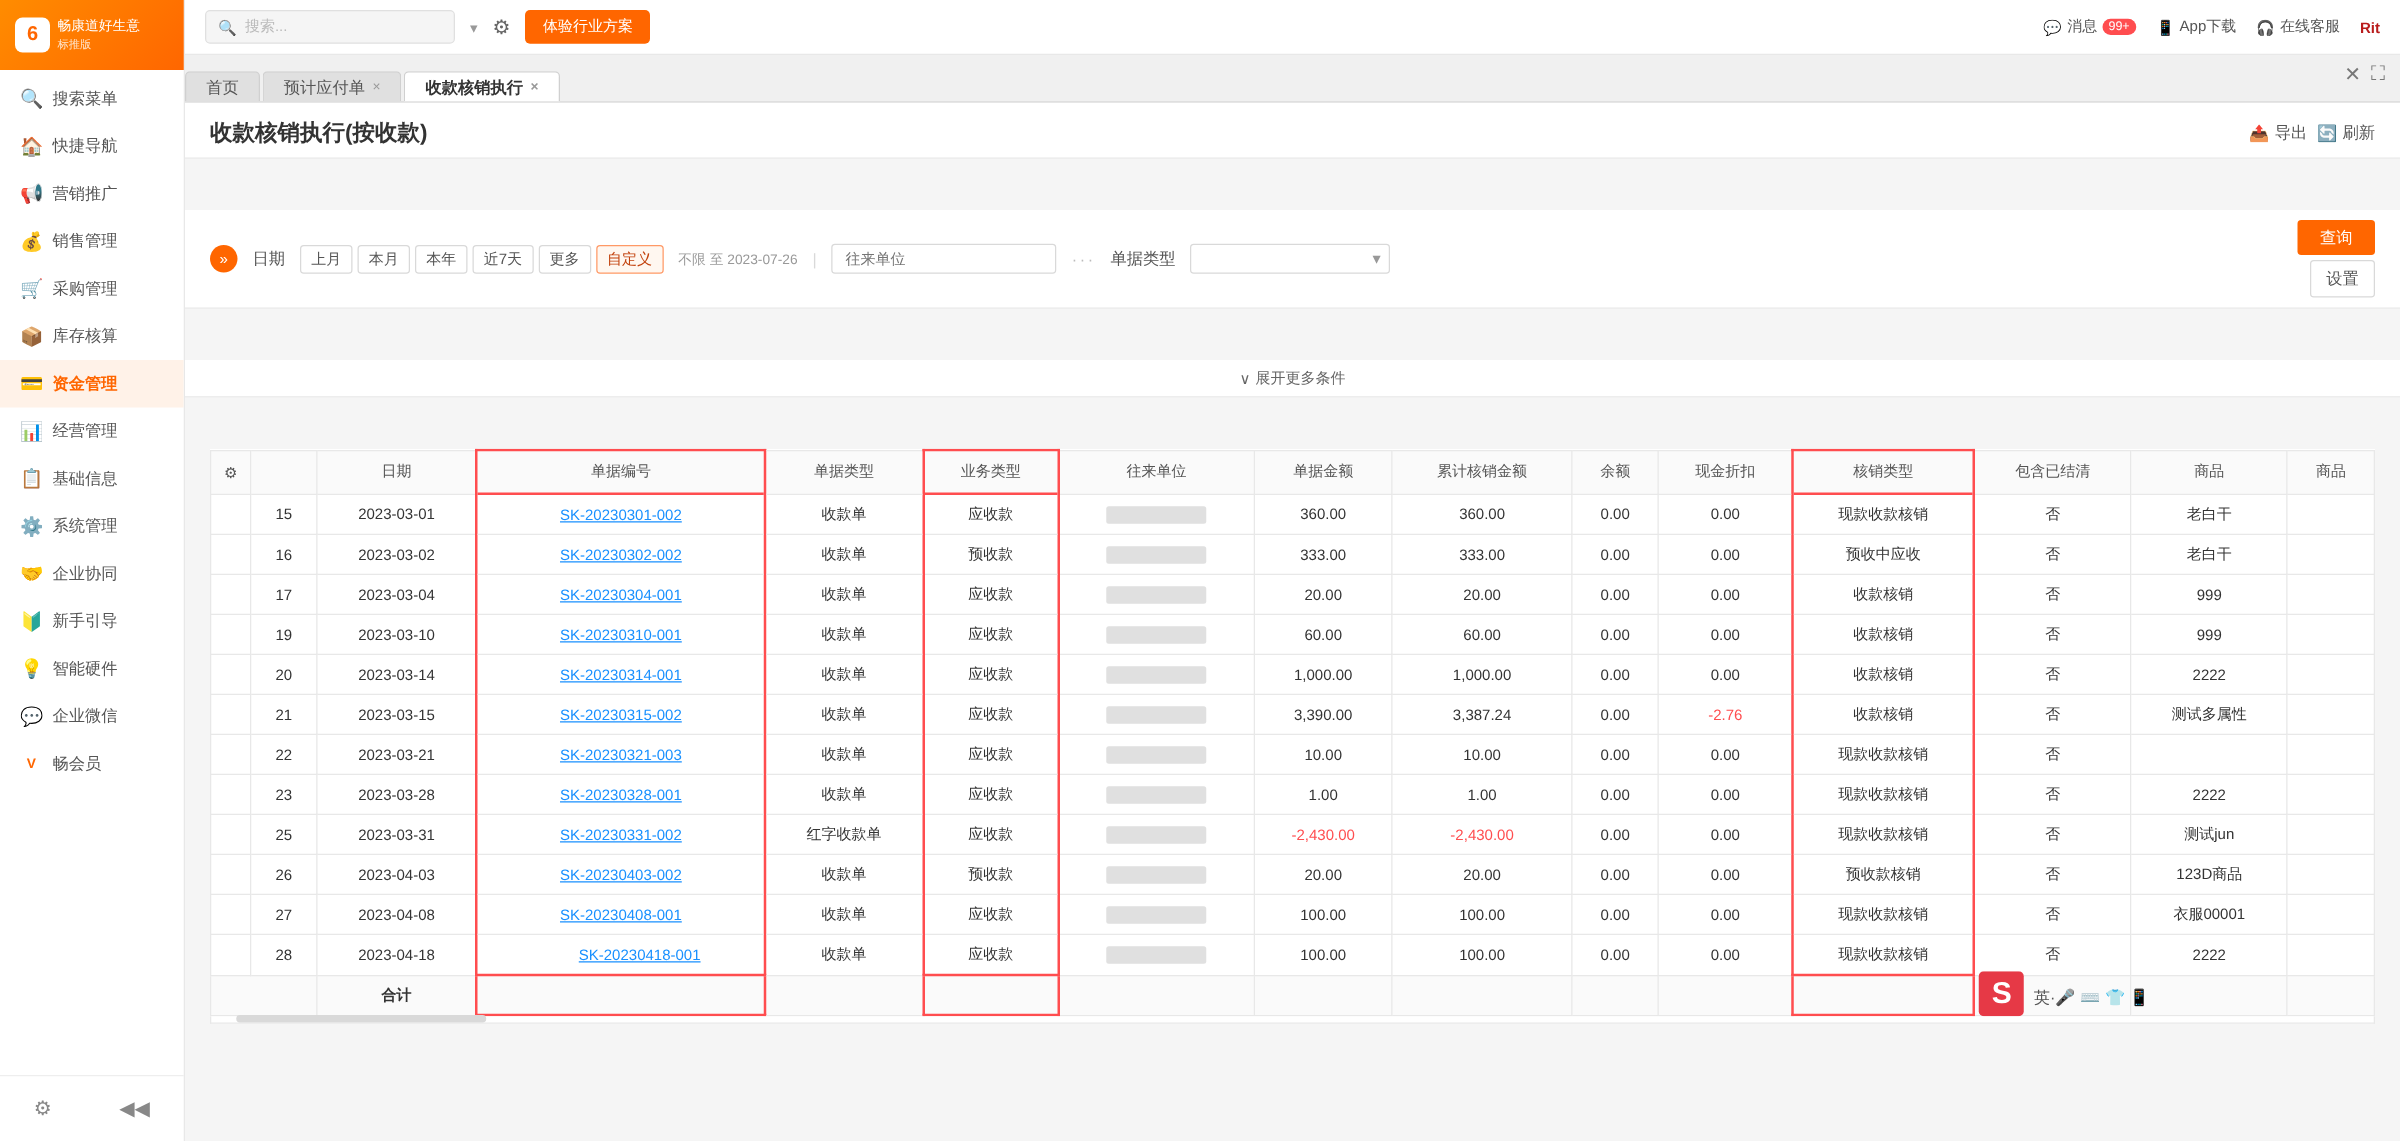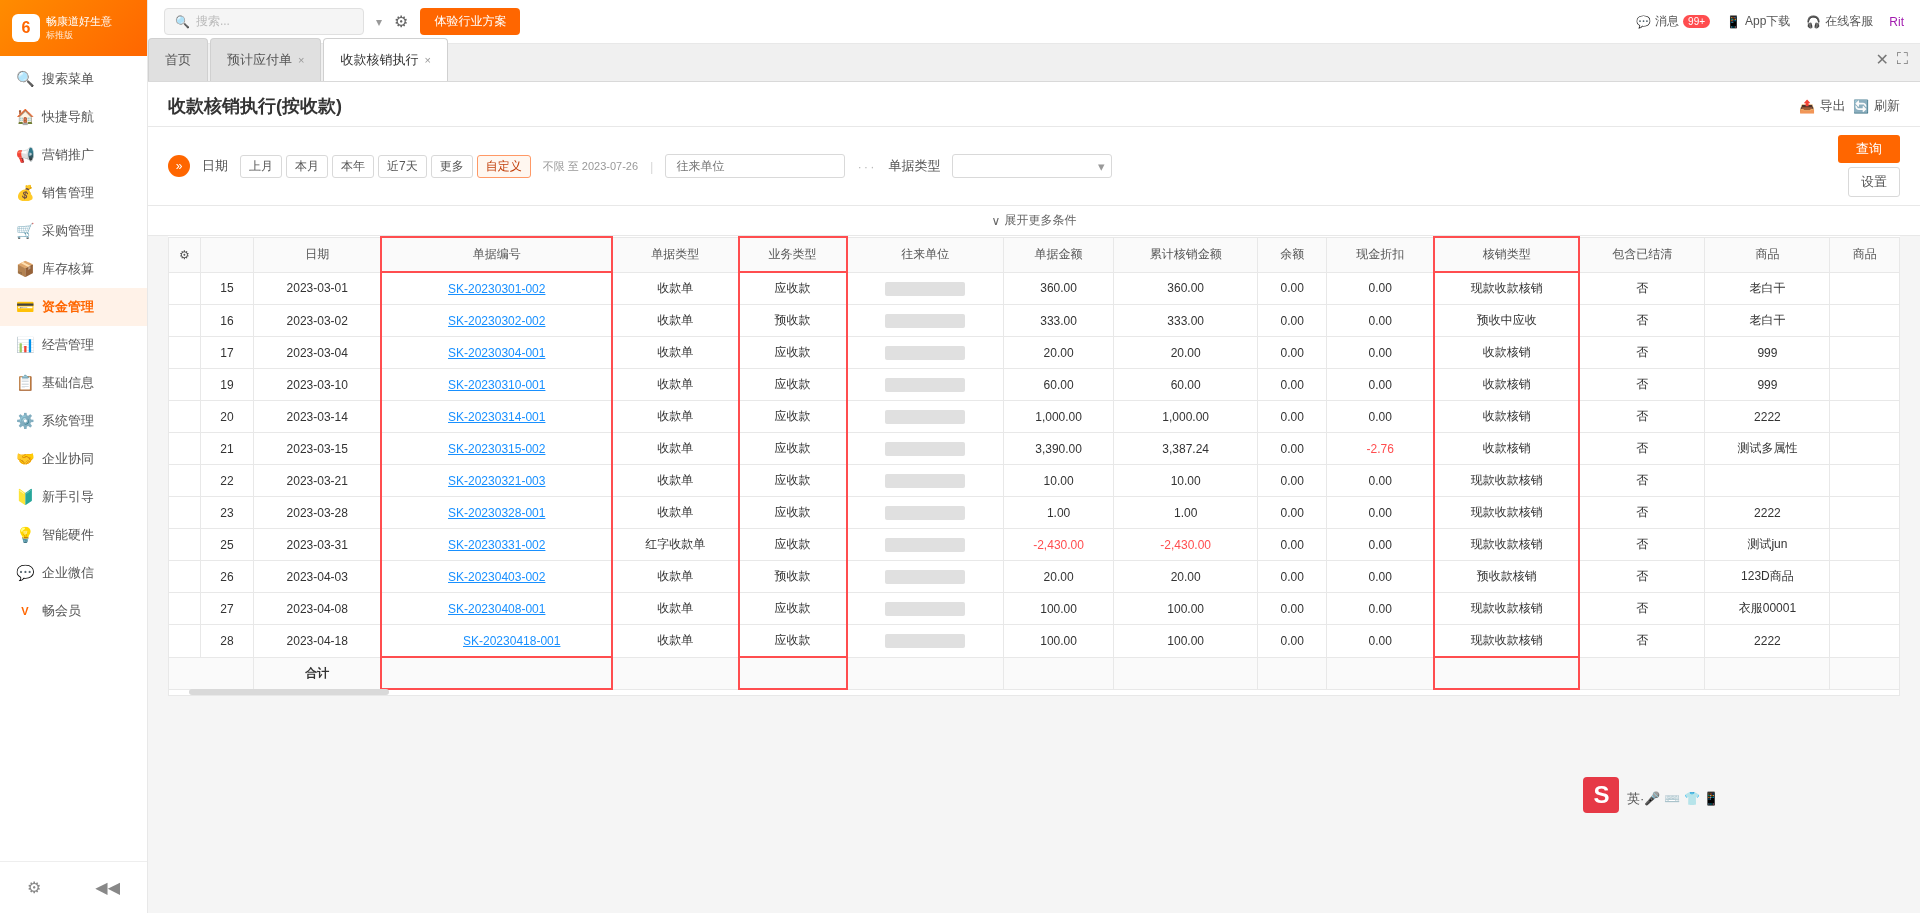--- a/index.html
+++ b/index.html
@@ -89,56 +89,56 @@
     .topbar-spacer { flex: 1; }
     .topbar-icons { display: flex; align-items: center; gap: 16px; color: #555; font-size: 12px; }
     .topbar-icon-item { display: flex; align-items: center; gap: 4px; cursor: pointer; }
     .topbar-badge {
       background: #ff4d4f;
       color: white;
       border-radius: 10px;
       padding: 1px 5px;
       font-size: 10px;
     }
-    .topbar-user { color: #a21caf; font-size: 12px; }
+    .topbar-user { color: #b91c1c; font-size: 12px; font-weight: bold; }
 
     
     .tabs {
       height: 38px;
       background: #f0f0f0;
       display: flex;
       align-items: flex-end;
       padding: 0 0 0 0;
       border-bottom: 1px solid #d9d9d9;
       position: relative;
     }
     .tab {
-      height: 43px;
+      height: 24px;
       padding: 0 16px;
       display: flex; align-items: center; gap: 6px;
       background: #e0e0e0;
       border: 1px solid #d0d0d0;
       border-bottom: none;
       cursor: pointer;
       font-size: 13px;
       color: #555;
       border-radius: 4px 4px 0 0;
       margin-right: 2px;
     }
     .tab.active {
       background: #fff;
       color: #333;
-      font-weight: 400;
+      font-weight: 700;
     }
     .tab-close { color: #999; font-size: 11px; cursor: pointer; }
     .tabs-actions { position: absolute; right: 12px; top: 6px; display: flex; gap: 8px; }
     .tabs-action-btn { color: #777; cursor: pointer; font-size: 16px; }
 
     
-    .page-content { flex: 1; overflow: hidden; background: #f5f5f5; display: flex; flex-direction: column; padding: 0; }
+    .page-content { flex: 1; overflow: hidden; background: #f5f5f5; display: flex; flex-direction: column; padding: 0; gap: 41px; }
 
     
     .page-header {
       background: #fff;
       padding: 12px 20px 0 20px;
       border-bottom: 1px solid #e8e8e8;
     }
     .page-title-row {
       display: flex; align-items: center; justify-content: space-between;
       padding-bottom: 8px;

